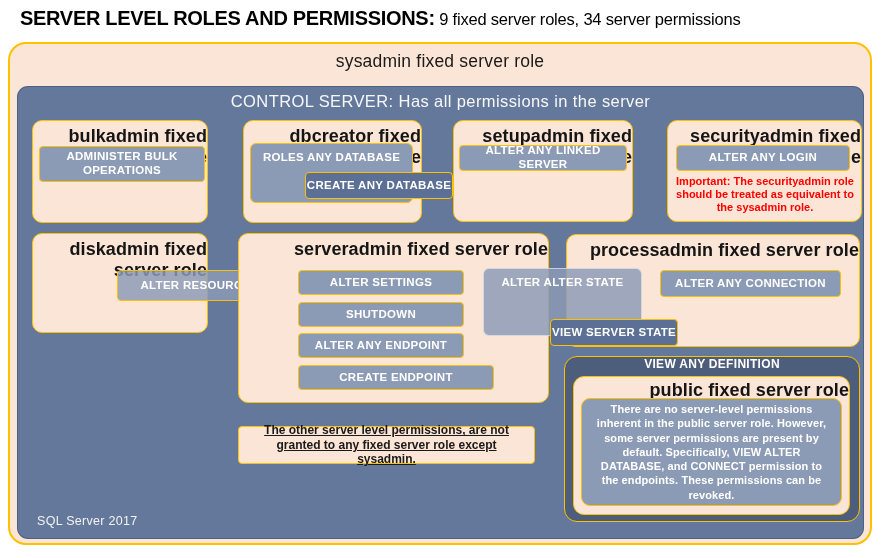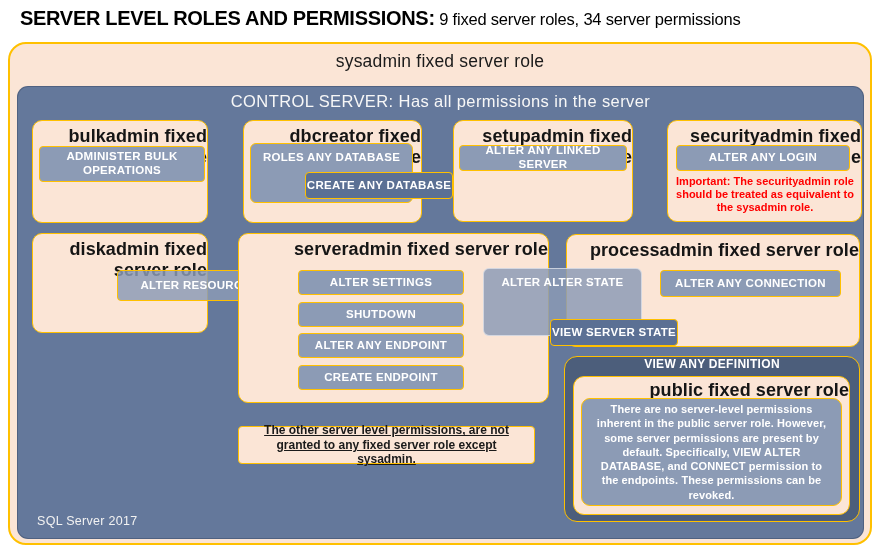--- a/index.html
+++ b/index.html
@@ -116,21 +116,21 @@
     <div class="role-title">diskadmin fixed server role</div>
   </div>
   <div class="perm-btn translucent" style="left:117px;top:270px;width:165px;height:31px;">ALTER RESOURCES</div>
 
   <div class="role-box" style="left:238px;top:233px;width:311px;height:170px;">
     <div class="role-title">serveradmin fixed server role</div>
   </div>
   <div class="perm-btn" style="left:298px;top:270px;width:166px;height:25px;">ALTER SETTINGS</div>
   <div class="perm-btn" style="left:298px;top:333px;width:166px;height:25px;">ALTER ANY ENDPOINT</div>
   <div class="perm-btn" style="left:298px;top:302px;width:166px;height:25px;">SHUTDOWN</div>
-  <div class="perm-btn" style="left:298px;top:365px;width:166px;height:25px;">CREATE ENDPOINT</div>
+  <div class="perm-btn" style="left:298px;top:365px;width:196px;height:25px;">CREATE ENDPOINT</div>
 
   <div class="role-box" style="left:566px;top:234px;width:294px;height:113px;">
     <div class="role-title">processadmin fixed server role</div>
   </div>
   <div class="perm-btn" style="left:660px;top:270px;width:181px;height:27px;">ALTER ANY CONNECTION</div>
 
   <div class="perm-group translucent" style="left:483px;top:268px;width:159px;height:68px;">
     <div class="group-label">ALTER ALTER STATE</div>
   </div>
   <div class="perm-btn dark" style="left:502px;top:319px;width:128px;height:27px;">VIEW SERVER STATE</div>

